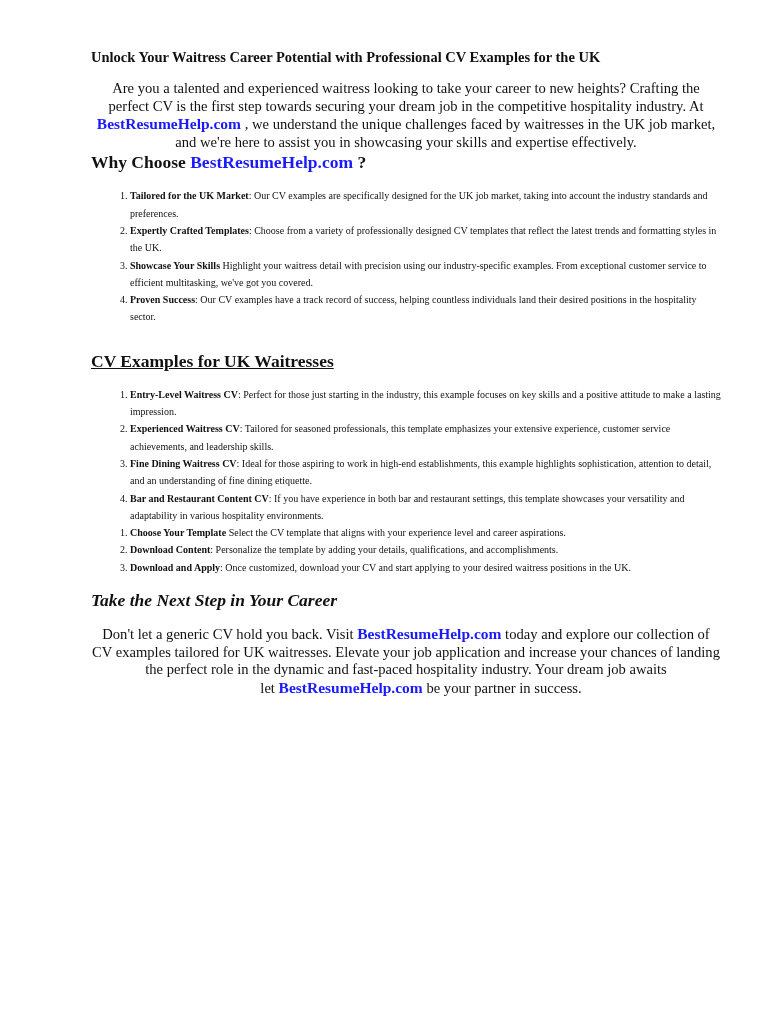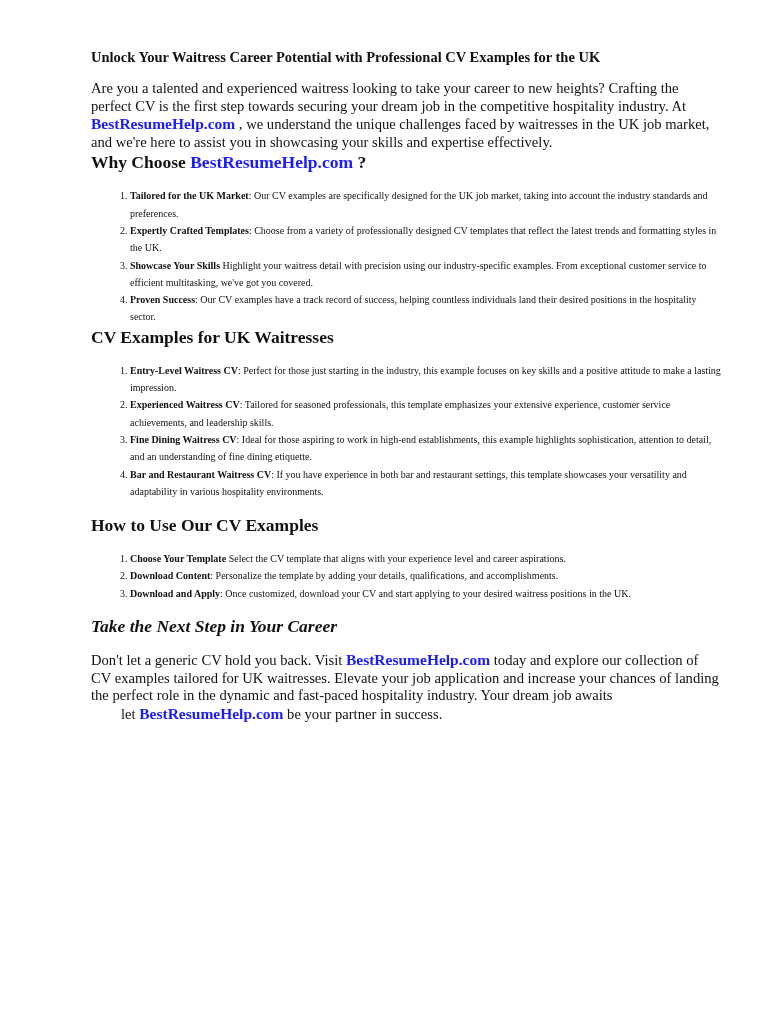--- a/index.html
+++ b/index.html
@@ -1,28 +1,28 @@
 <!DOCTYPE html>
 <html><head>
 <meta charset="utf-8">
 <style>
   html, body { margin: 0; padding: 0; background: #ffffff; }
   body { width: 768px; height: 1024px; position: relative; overflow: hidden;
          font-family: "Liberation Serif", serif; color: #111111; }
   .page { position: absolute; left: 91px; top: 48px; width: 630px; }
   .title { font-weight: bold; font-size: 14.5px; margin: 0 0 14px 0; line-height: 18px; }
-  p.para { font-size: 14.6px; line-height: 17.6px; margin: 0; }
+  p.para { font-size: 14.6px; line-height: 17.6px; margin: 0; text-align: center; }
   h2 { font-size: 17.5px; font-weight: bold; margin: 0; line-height: 22px; }
   .link { color: #1a1aff; font-weight: bold; font-size: 15.5px; }
   h2 .link { font-size: 17.5px; }
   ol { margin: 0; padding-left: 39px; font-size: 10px; line-height: 17.3px; }
   ol li { padding-left: 0; }
   .intro { margin-bottom: 14px; }
   .h-why { margin-bottom: 14px; }
-  .sec-cv { margin-top: 0; margin-bottom: 14px; }
+  .sec-cv { margin-top: 24px; margin-bottom: 14px; text-decoration: underline; }
   .sec-how { margin-top: 14px; margin-bottom: 14px; }
   .sec-next { margin-top: 13px; margin-bottom: 14px; font-style: italic; }
   .indent { display: inline-block; width: 30px; }
 </style>
 </head>
 <body>
 
 <div class="page">
 
   <div class="title">Unlock Your Waitress Career Potential with Professional CV Examples for the UK</div>
@@ -37,24 +37,23 @@
     <li><b>Showcase Your Skills</b><span> Highlight your waitress detail with precision using our industry-specific examples. From exceptional customer service to efficient multitasking, we've got you covered.</span></li>
     <li><b>Proven Success</b><span>: Our CV examples have a track record of success, helping countless individuals land their desired positions in the hospitality sector.</span></li>
   </ol>
 
   <h2 class="sec-cv">CV Examples for UK Waitresses</h2>
 
   <ol>
     <li><b>Entry-Level Waitress CV</b><span>: Perfect for those just starting in the industry, this example focuses on key skills and a positive attitude to make a lasting impression.</span></li>
     <li><b>Experienced Waitress CV</b><span>: Tailored for seasoned professionals, this template emphasizes your extensive experience, customer service achievements, and leadership skills.</span></li>
     <li><b>Fine Dining Waitress CV</b><span>: Ideal for those aspiring to work in high-end establishments, this example highlights sophistication, attention to detail, and an understanding of fine dining etiquette.</span></li>
-    <li><b>Bar and Restaurant Waitress CV</b><span>: If you have experience in both bar and restaurant settings, this template showcases your versatility and adaptability in various hospitality environments.</span></li>
+    <li><b>Bar and Restaurant Content CV</b><span>: If you have experience in both bar and restaurant settings, this template showcases your versatility and adaptability in various hospitality environments.</span></li>
   </ol>
 
-  <h2 class="sec-how">How to Use Our CV Examples</h2>
 
   <ol>
     <li><b>Choose Your Template</b><span> Select the CV template that aligns with your experience level and career aspirations.</span></li>
     <li><b>Download Content</b><span>: Personalize the template by adding your details, qualifications, and accomplishments.</span></li>
     <li><b>Download and Apply</b><span>: Once customized, download your CV and start applying to your desired waitress positions in the UK.</span></li>
   </ol>
 
   <h2 class="sec-next">Take the Next Step in Your Career</h2>
 
   <p class="para"><span>Don't let a generic CV hold you back. Visit </span><span class="link">BestResumeHelp.com</span><span> today and explore our collection of CV examples tailored for UK waitresses. Elevate your job application and increase your chances of landing the perfect role in the dynamic and fast-paced hospitality industry. Your dream job awaits</span><br><span class="indent"></span><span>let </span><span class="link">BestResumeHelp.com</span><span> be your partner in success.</span></p>

